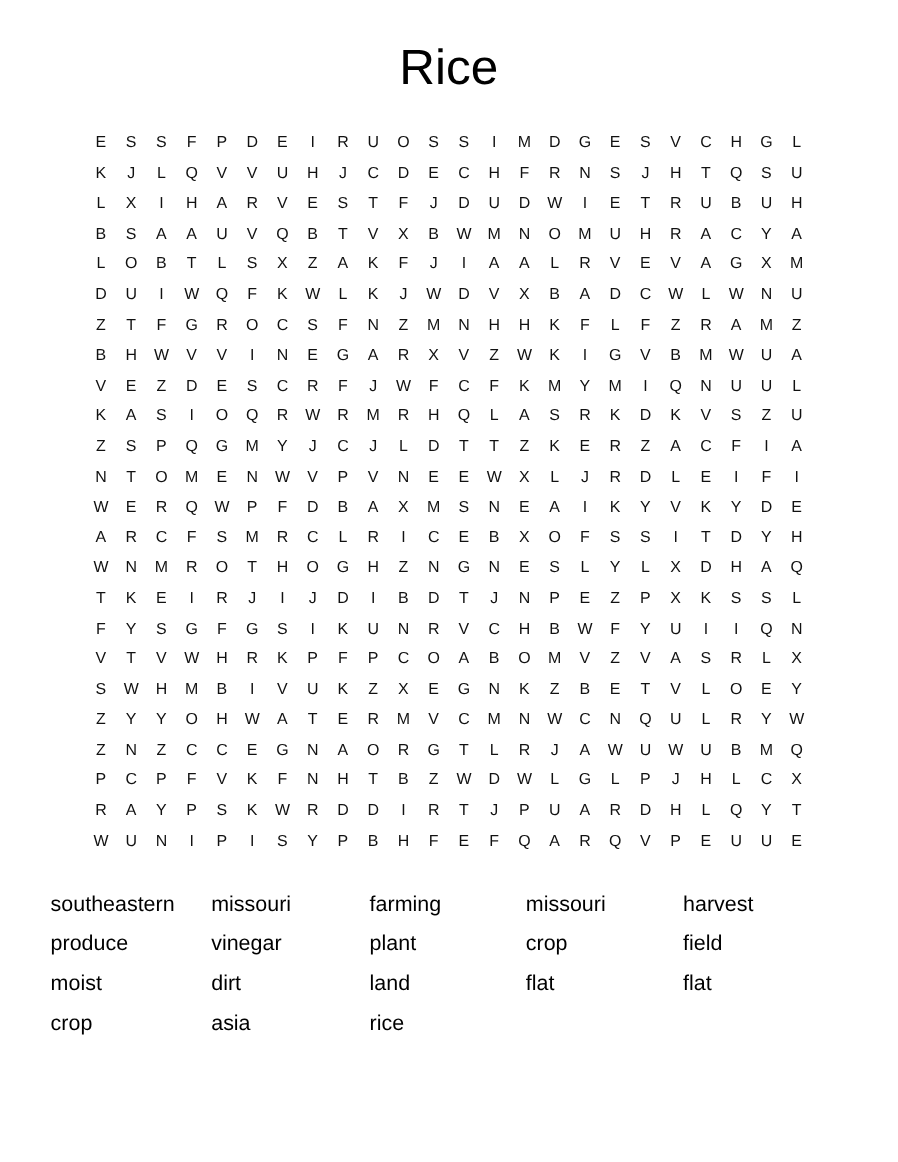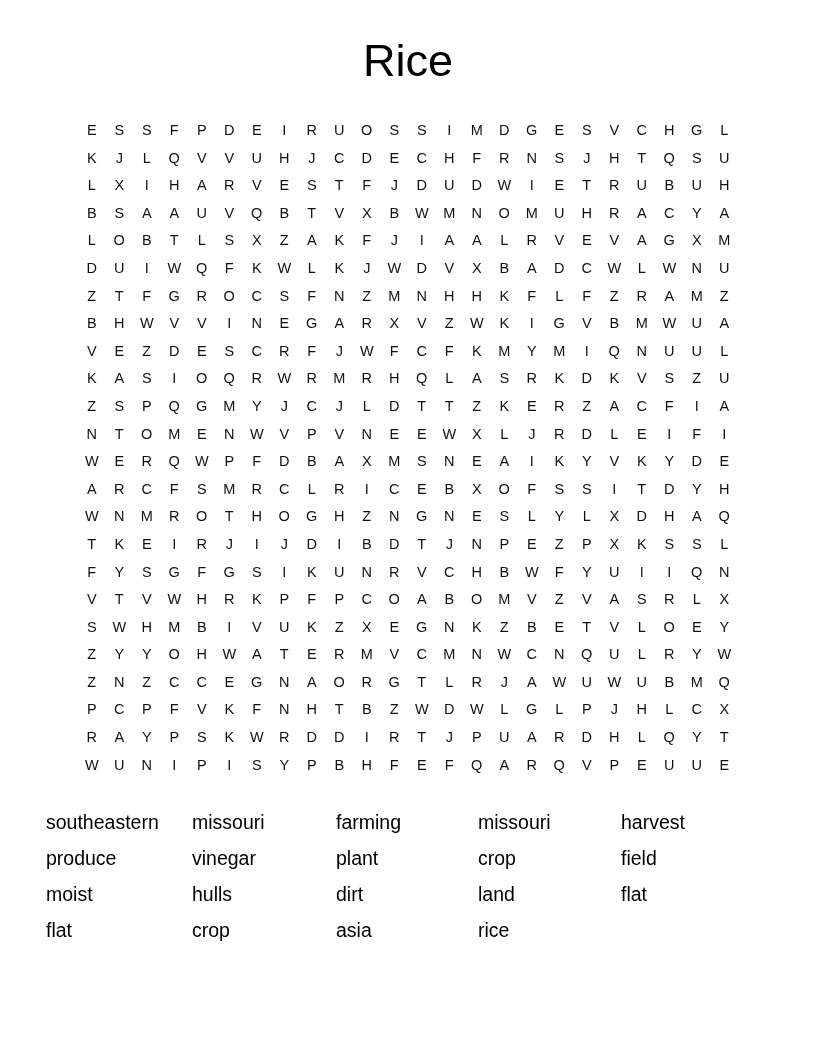--- a/index.html
+++ b/index.html
@@ -713,21 +713,20 @@
       <div class="word-item">missouri</div>
       <div class="word-item">farming</div>
       <div class="word-item">missouri</div>
       <div class="word-item">harvest</div>
       <div class="word-item">produce</div>
       <div class="word-item">vinegar</div>
       <div class="word-item">plant</div>
       <div class="word-item">crop</div>
       <div class="word-item">field</div>
       <div class="word-item">moist</div>
-      <div class="word-item">hulls</div>
       <div class="word-item">dirt</div>
       <div class="word-item">land</div>
       <div class="word-item">flat</div>
       <div class="word-item">flat</div>
       <div class="word-item">crop</div>
       <div class="word-item">asia</div>
       <div class="word-item">rice</div>
       <div class="word-item empty"></div>
       <div class="word-item empty"></div>
       <div class="word-item empty"></div>

